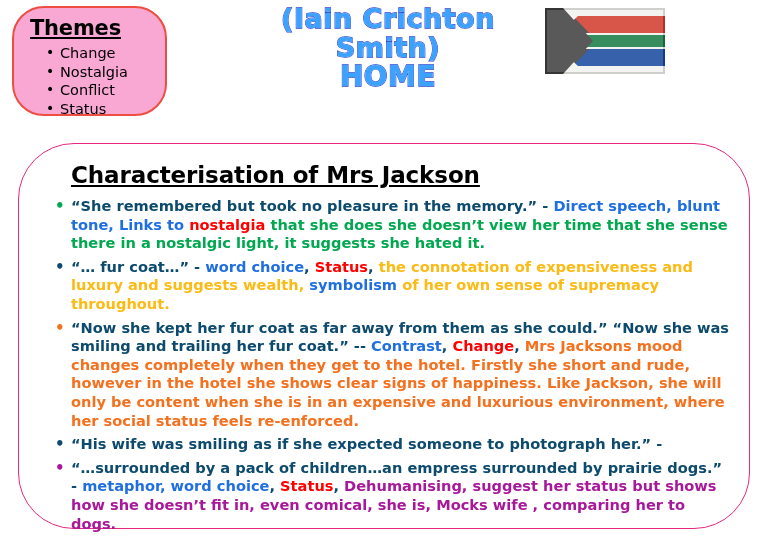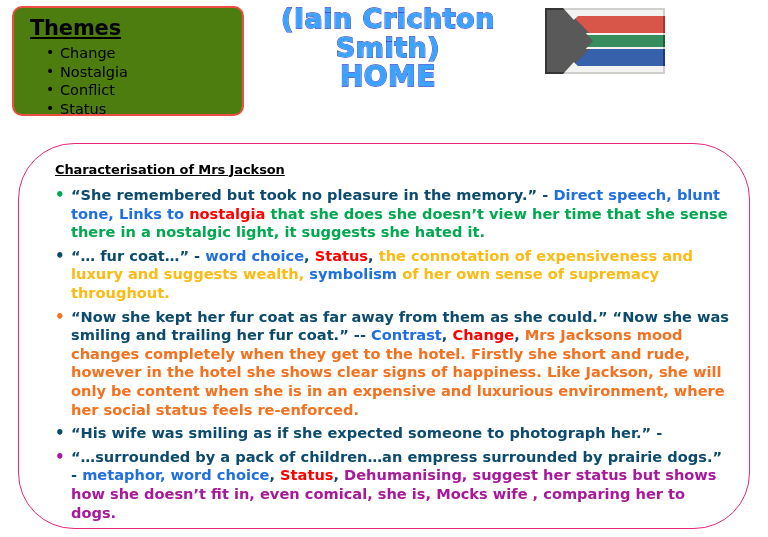--- a/index.html
+++ b/index.html
@@ -13,26 +13,26 @@
     font-family: "DejaVu Sans", "Liberation Sans", sans-serif;
     overflow: hidden;
     position: relative;
   }
 
   
   #themes-box {
     position: absolute;
     left: 12px;
     top: 6px;
-    width: 232px;
+    width: 155px;
     height: 110px;
     border: 2px solid #ee4d42;
-    border-radius: 10px;
+    border-radius: 32px;
     box-sizing: border-box;
-    background: #4d7c0f;
+    background: #f9a8d4;
   }
   #themes-title {
     font-size: 21px;
     font-weight: bold;
     color: #000000;
     text-decoration: underline;
     margin: 8px 0 0 16px;
     letter-spacing: -0.2px;
   }
   #themes-list {
@@ -94,25 +94,25 @@
     left: 18px;
     top: 143px;
     width: 732px;
     height: 386px;
     border: 1.6px solid #e8287f;
     border-radius: 56px;
     box-sizing: border-box;
     background: #ffffff;
   }
   #char-heading {
-    font-size: 13px;
+    font-size: 23px;
     font-weight: bold;
     color: #000000;
     text-decoration: underline;
-    margin: 18px 0 0 36px;
+    margin: 18px 0 0 52px;
     letter-spacing: -0.1px;
   }
 
   #points {
     margin: 9px 0 0 0;
     padding: 0;
     list-style: none;
   }
   #points > li {
     position: relative;

